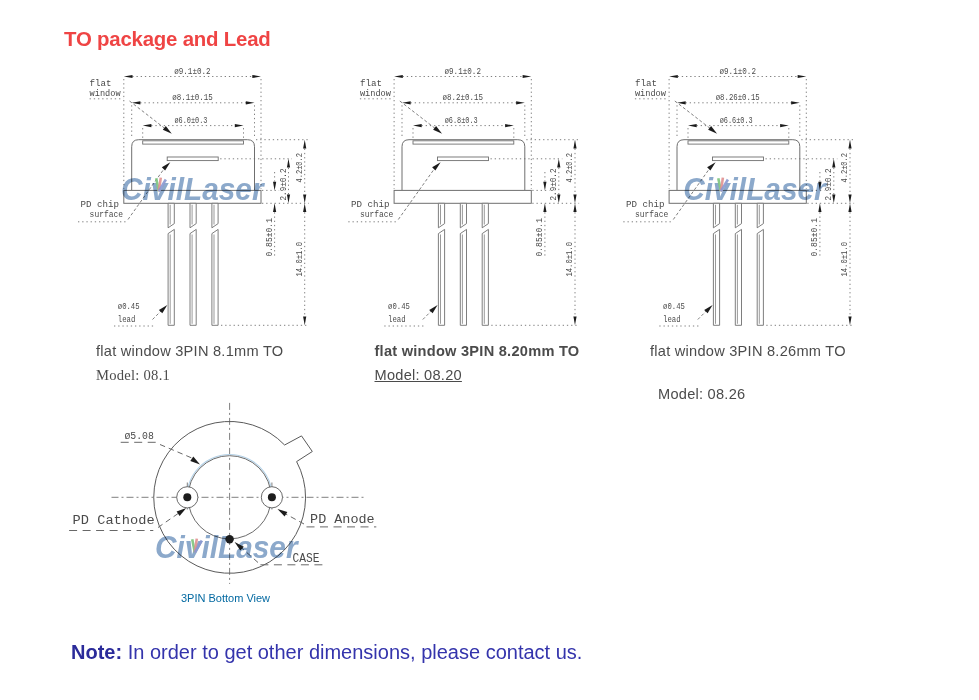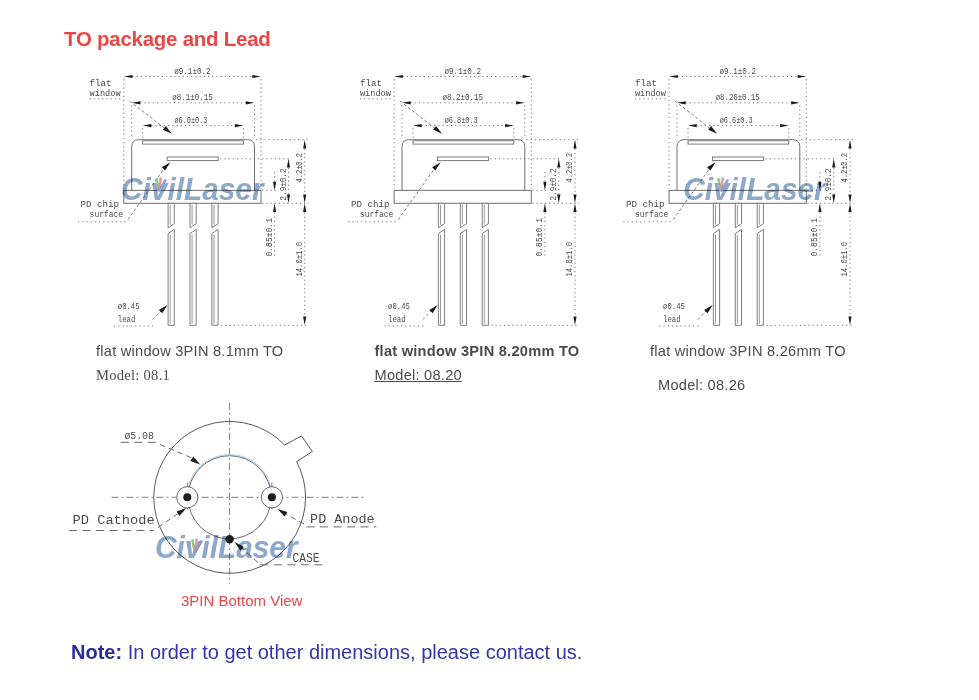--- a/index.html
+++ b/index.html
@@ -1,20 +1,20 @@
 <!DOCTYPE html>
 <html><head>
 <meta charset="utf-8">
 <style>
 * { margin:0; padding:0; box-sizing:border-box; }
 html,body { width:979px; height:700px; background:#ffffff; font-family:"Liberation Sans", sans-serif; position:relative; overflow:hidden; }
 .abs { position:absolute; white-space:nowrap; }
 .title { left:64px; top:27.8px; font-size:20.4px; font-weight:bold; color:#ef4444; letter-spacing:-0.2px; }
 .cap { font-size:14.6px; color:#4b4b4b; letter-spacing:0.25px; }
-.bvcap { left:181px; top:592px; font-size:15px; color:#ef4444;text-align:right; }
+.bvcap { left:181px; top:592px; font-size:11px; color:#0369a1;text-align:right; }
 .note { left:71px; top:641.3px; font-size:20px; color:#3434ac; }
 .note b { color:#2b2b9a; }
 svg { position:absolute; left:0; top:0; }
 </style>
 </head>
 <body>
 <div class="abs title">TO package and Lead</div>
 <svg width="979" height="700" viewBox="0 0 979 700">
 <line x1="123.8" y1="79.0" x2="123.8" y2="188.9" stroke="#686868" stroke-width="0.85" stroke-dasharray="1.3 2.9"></line>
 <line x1="261.0" y1="79.0" x2="261.0" y2="188.9" stroke="#686868" stroke-width="0.85" stroke-dasharray="1.3 2.9"></line>
@@ -268,15 +268,15 @@
 <text x="155.0" y="558.3" font-family="Liberation Sans, sans-serif" font-size="31" font-weight="bold" font-style="italic" fill="#8CA9CB" style="mix-blend-mode:multiply" textLength="142.5" lengthAdjust="spacingAndGlyphs">CivilLaser</text>
 <line x1="194.8" y1="552.3" x2="192.2" y2="539.2" stroke="#7cc47c" stroke-width="2.6" stroke-opacity="0.9"></line>
 <line x1="194.8" y1="552.3" x2="196.8" y2="538.6" stroke="#e09090" stroke-width="2.6" stroke-opacity="0.9"></line>
 <line x1="194.8" y1="552.3" x2="201.8" y2="540.5" stroke="#8898d0" stroke-width="2.6" stroke-opacity="0.9"></line>
 </svg>
 <div class="abs cap" style="left:96px; top:343px;">flat window 3PIN 8.1mm TO</div>
 <div class="abs cap" style="left:96px; top:367.3px;font-family:Liberation Serif, serif;">Model: 08.1</div>
 <div class="abs cap" style="left:374.5px; top:343px;font-weight:bold;">flat window 3PIN 8.20mm TO</div>
 <div class="abs cap" style="left:374.5px; top:367.3px;text-decoration:underline;">Model: 08.20</div>
 <div class="abs cap" style="left:622px; top:343px;margin-left:28px;">flat window 3PIN 8.26mm TO</div>
-<div class="abs cap" style="left:658px; top:377px;">Model: 08.26</div>
+<div class="abs cap" style="left:658px; top:386px;">Model: 08.26</div>
 <div class="abs bvcap">3PIN Bottom View</div>
 <div class="abs note"><b>Note:</b> In order to get other dimensions, please contact us.</div>
 
 </body></html>

